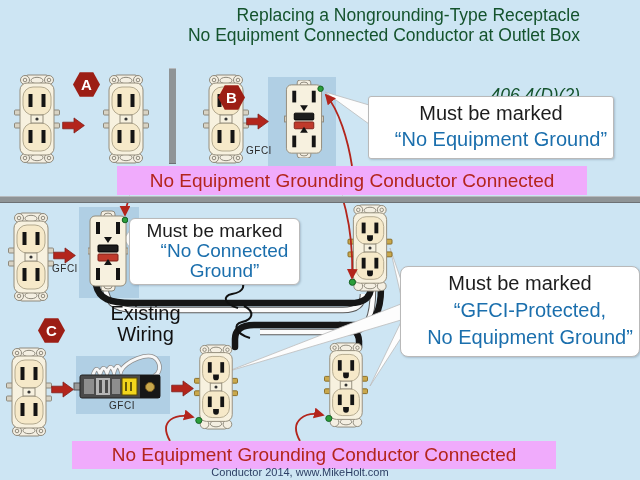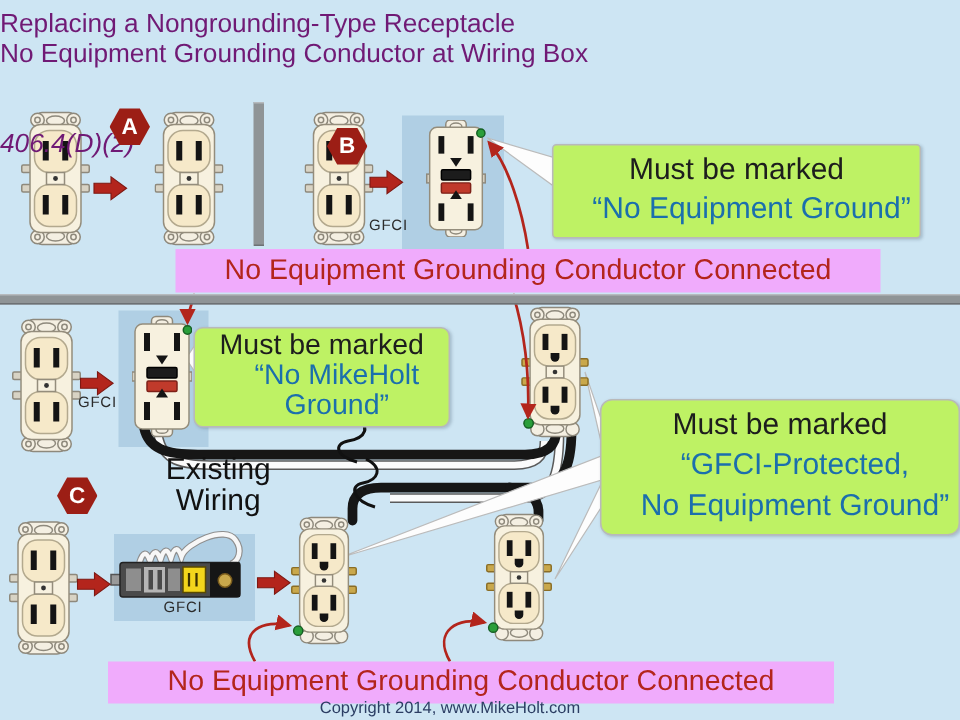--- a/index.html
+++ b/index.html
@@ -2,31 +2,31 @@
 <html><head>
 <meta charset="utf-8">
 <style>
   html,body{margin:0;padding:0;}
   #stage{
     position:relative;width:640px;height:480px;overflow:hidden;
     background:#cde5f3;
     font-family:"Liberation Sans", sans-serif;
   }
   .abs{position:absolute;}
-  .title-wrap{left:0;top:6px;width:580px;text-align:left;color:#701a75;}
+  .title-wrap{left:0;top:6px;width:580px;text-align:right;color:#14532d;}
   .title-line{font-size:17.5px;line-height:19.5px;}
   .title-italic{font-style:italic;margin-top:41px;}
   .divider{background:#8f9496;box-shadow:inset 0 1px 0 #b6babd, inset 0 -1px 0 #6d7174;}
   .badge{
     width:27px;height:27px;background:#9c1e15;color:#fff;
     font-size:15px;font-weight:bold;text-align:center;line-height:27px;
     clip-path:polygon(25% 5%,75% 5%,100% 50%,75% 95%,25% 95%,0% 50%);
   }
   .callout{
-    background:#bef264;border:1px solid #b9b9b9;text-align:center;
+    background:#ffffff;border:1px solid #b9b9b9;text-align:center;
     box-shadow:1px 1px 2px rgba(60,80,100,.25);
   }
   .co1{left:368px;top:96px;width:244px;height:58px;border-radius:3px;padding-top:3px;}
   .co1 .l{font-size:20px;line-height:26px;}
   .co2{left:129px;top:218px;width:169px;height:63px;border-radius:6px;padding-top:2px;}
   .co2 .l{font-size:19px;line-height:20px;}
   .co3{left:400px;top:266px;width:238px;height:86px;border-radius:8px;padding-top:3px;}
   .co3 .l{font-size:20px;line-height:27px;}
   .black-l{color:#1d1d1d;}
   .blue-l{color:#1b6fad;padding-left:20px;}
@@ -200,52 +200,52 @@
       <path d="M170,441 C158,420 176,413 193,417" marker-end="url(#rah)"></path>
       <path d="M300,441 C288,420 306,411 323,415" marker-end="url(#rah)"></path>
     </g>
   </svg>
 
   <div class="abs divider" style="left:169px;top:68px;width:7px;height:96px;"></div>
   <div class="abs divider" style="left:0;top:196px;width:640px;height:7px;"></div>
 
   <div class="abs title-wrap">
     <div class="title-line">Replacing a Nongrounding-Type Receptacle</div>
-    <div class="title-line">No Equipment Grounding Conductor at Wiring Box</div>
+    <div class="title-line">No Equipment Connected Conductor at Outlet Box</div>
     <div class="title-line title-italic">406.4(D)(2)</div>
   </div>
 
   <div class="abs badge" style="left:73px;top:71px;">A</div>
   <div class="abs badge" style="left:218px;top:84px;">B</div>
   <div class="abs badge" style="left:38px;top:317px;">C</div>
 
   <div class="abs gfci-label" style="left:246px;top:145px;">GFCI</div>
   <div class="abs gfci-label" style="left:52px;top:263px;">GFCI</div>
   <div class="abs gfci-label" style="left:100px;top:400px;width:44px;text-align:center;">GFCI</div>
 
   <div class="abs callout co1">
     <div class="l black-l">Must be marked</div>
     <div class="l blue-l">“No Equipment Ground”</div>
   </div>
 
   <div class="abs callout co2">
     <div class="l black-l">Must be marked</div>
-    <div class="l blue-l">“No MikeHolt</div>
+    <div class="l blue-l">“No Connected</div>
     <div class="l blue-l">Ground”</div>
   </div>
 
   <div class="abs callout co3">
     <div class="l black-l">Must be marked</div>
     <div class="l blue-l">“GFCI-Protected,</div>
     <div class="l blue-l">No Equipment Ground”</div>
   </div>
 
   <div class="abs banner banner1">No Equipment Grounding Conductor Connected</div>
   <div class="abs banner banner2">No Equipment Grounding Conductor Connected</div>
 
   <div class="abs existing">
     <div>Existing</div>
     <div>Wiring</div>
   </div>
 
-  <div class="abs copyright">Copyright 2014, www.MikeHolt.com</div>
+  <div class="abs copyright">Conductor 2014, www.MikeHolt.com</div>
 
 </div>
 
 </body></html>

